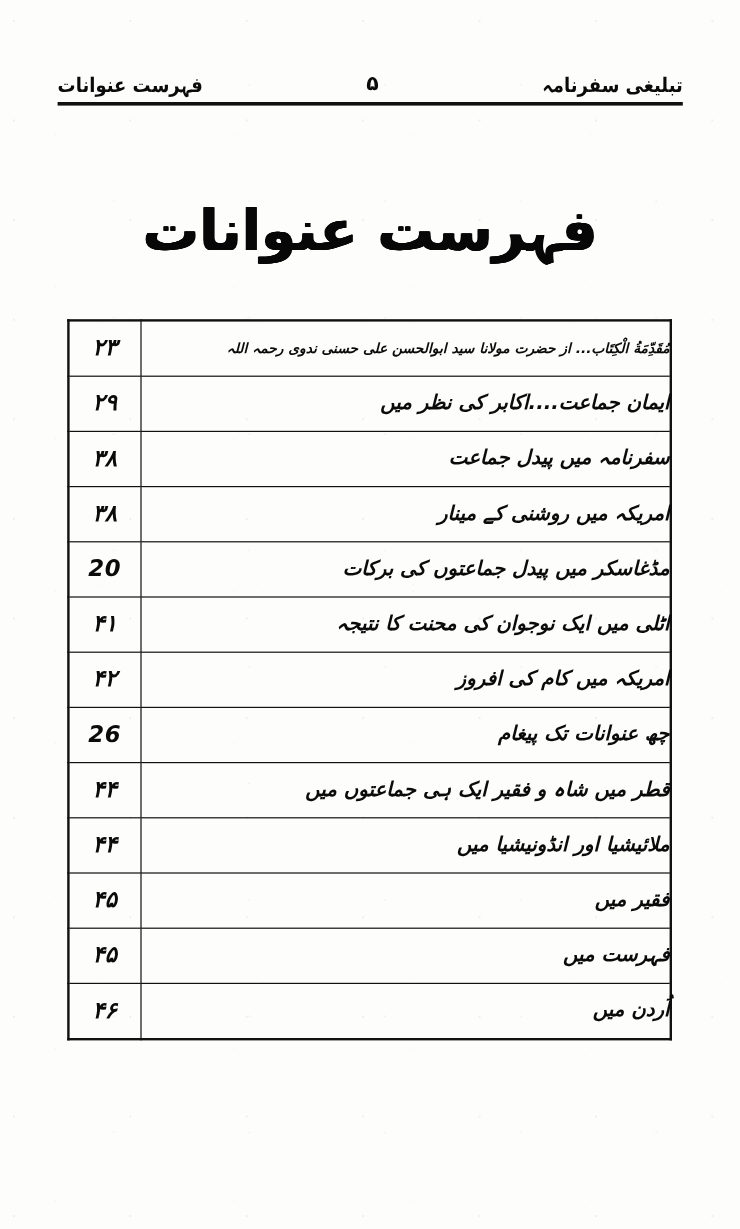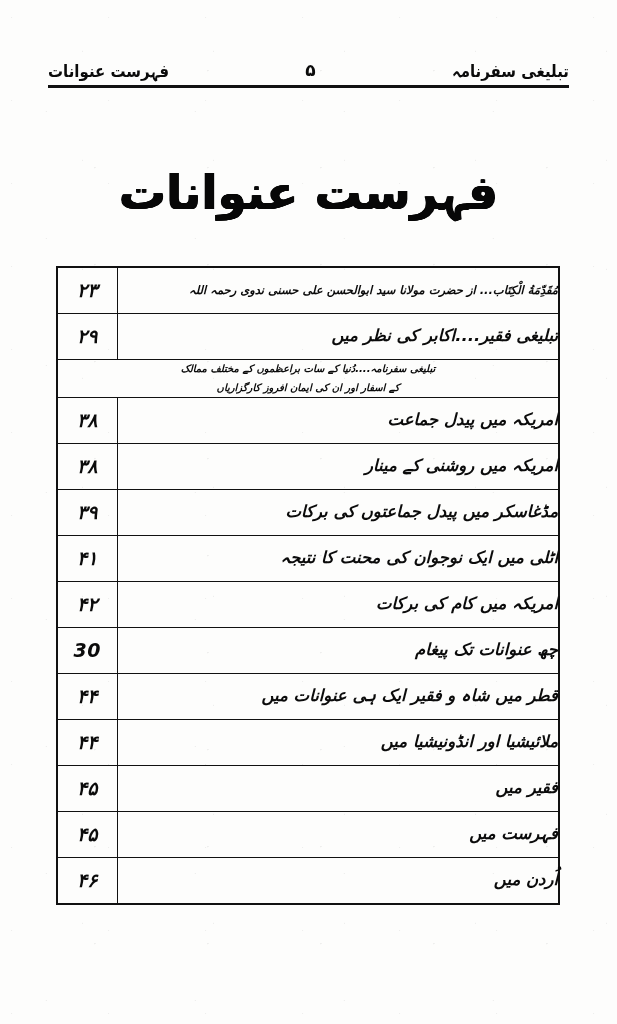--- a/index.html
+++ b/index.html
@@ -176,55 +176,49 @@
       <colgroup>
         <col class="c-title">
         <col class="c-page">
       </colgroup>
       <tbody id="toc-body">
           <tr class="row-intro">
             <td class="title-cell" style="font-size: 11.5px;">مُقَدِّمَةُ الْکِتَاب... از حضرت مولانا سید ابوالحسن علی حسنی ندوی رحمہ اللہ</td>
             <td class="page-cell">۲۳</td>
           </tr>
           <tr class="row-entry">
-            <td class="title-cell">تبلیغی فقیر....اکابر کی نظر میں</td>
+            <td class="title-cell">ایمان جماعت....اکابر کی نظر میں</td>
             <td class="page-cell">۲۹</td>
           </tr>
-          <tr class="row-section">
-            <td class="span-cell" colspan="2">
-              <span class="ln ln-1" style="font-size: 10px;">تبلیغی سفرنامہ....دُنیا کے سات براعظموں کے مختلف ممالک</span>
-              <span class="ln ln-2" style="font-size: 10px;">کے اسفار اور ان کی ایمان افروز کارگزاریاں</span>
-            </td>
-          </tr>
-          <tr class="row-entry">
-            <td class="title-cell">امریکہ میں پیدل جماعت</td>
+          <tr class="row-entry">
+            <td class="title-cell">سفرنامہ میں پیدل جماعت</td>
             <td class="page-cell">۳۸</td>
           </tr>
           <tr class="row-entry">
             <td class="title-cell">امریکہ میں روشنی کے مینار</td>
             <td class="page-cell">۳۸</td>
           </tr>
           <tr class="row-entry">
             <td class="title-cell">مڈغاسکر میں پیدل جماعتوں کی برکات</td>
-            <td class="page-cell">۳۹</td>
+            <td class="page-cell">20</td>
           </tr>
           <tr class="row-entry">
             <td class="title-cell">اٹلی میں ایک نوجوان کی محنت کا نتیجہ</td>
             <td class="page-cell">۴۱</td>
           </tr>
           <tr class="row-entry">
-            <td class="title-cell">امریکہ میں کام کی برکات</td>
+            <td class="title-cell">امریکہ میں کام کی افروز</td>
             <td class="page-cell">۴۲</td>
           </tr>
           <tr class="row-entry">
             <td class="title-cell">چھ عنوانات تک پیغام</td>
-            <td class="page-cell">30</td>
-          </tr>
-          <tr class="row-entry">
-            <td class="title-cell">قطر میں شاہ و فقیر ایک ہی عنوانات میں</td>
+            <td class="page-cell">26</td>
+          </tr>
+          <tr class="row-entry">
+            <td class="title-cell">قطر میں شاہ و فقیر ایک ہی جماعتوں میں</td>
             <td class="page-cell">۴۴</td>
           </tr>
           <tr class="row-entry">
             <td class="title-cell">ملائیشیا اور انڈونیشیا میں</td>
             <td class="page-cell">۴۴</td>
           </tr>
           <tr class="row-entry">
             <td class="title-cell">فقیر میں</td>
             <td class="page-cell">۴۵</td>
           </tr>

